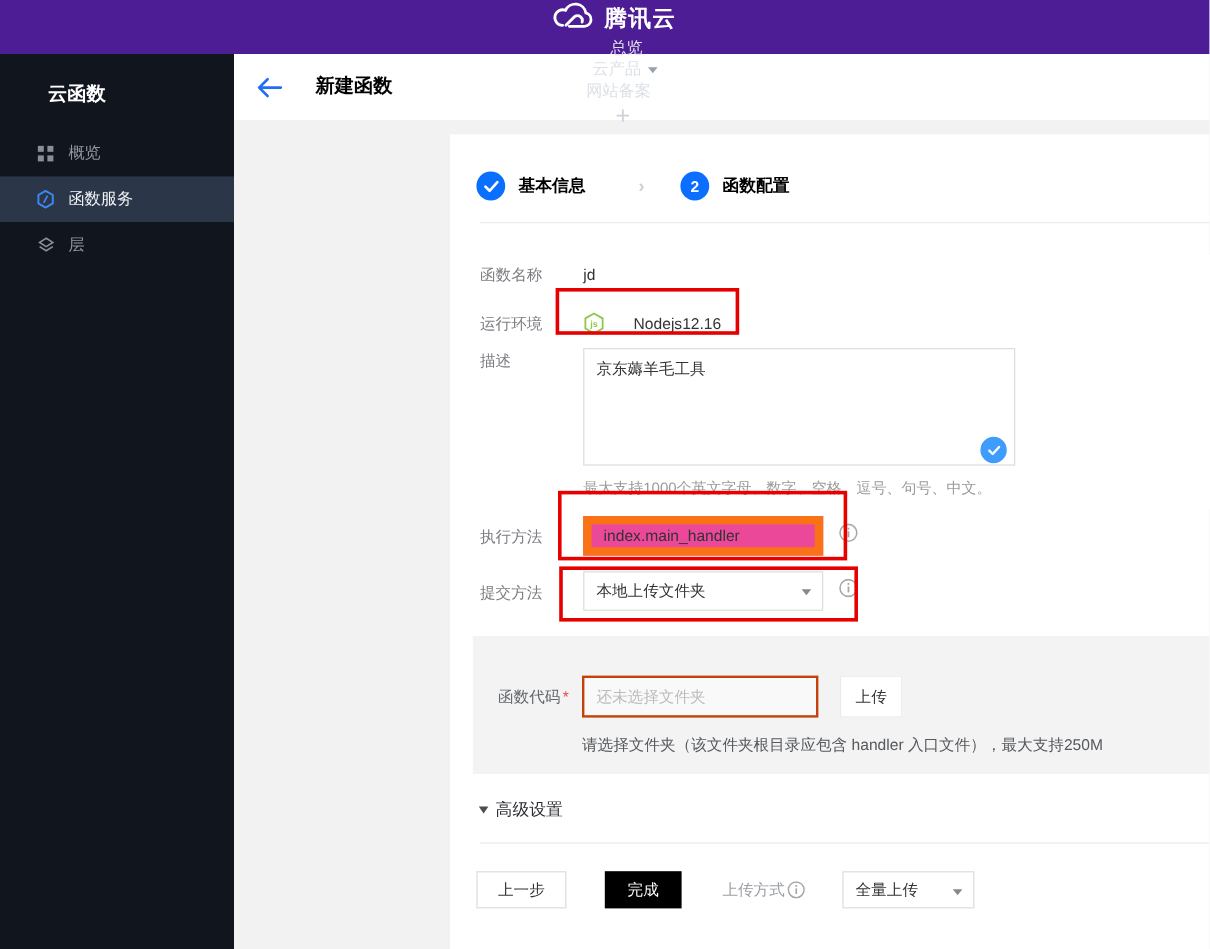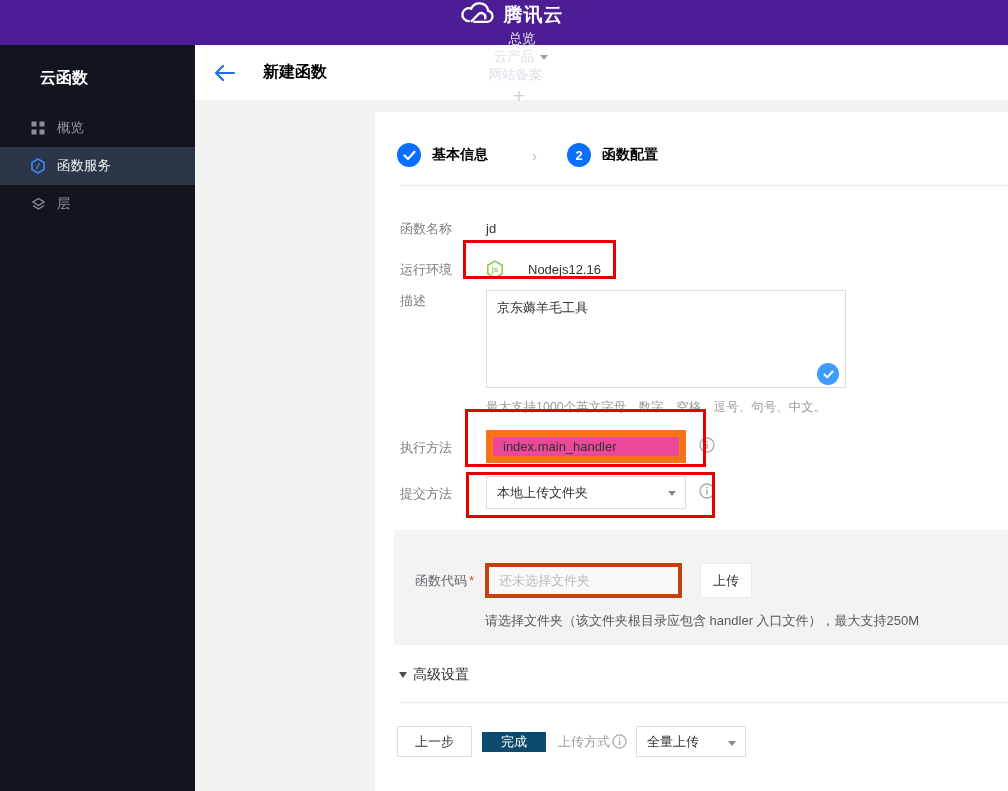--- a/index.html
+++ b/index.html
@@ -60,37 +60,37 @@
   .info-icon { margin-left:13px; flex:0 0 auto; cursor:pointer; }
   .fake-select { position:relative; width:200px; height:33px; border:1px solid #ddd; background:#fff;
     display:flex; align-items:center; padding:0 24px 0 10px; font-size:13px; color:#333; cursor:pointer; }
   .fake-select .caret { position:absolute; right:9px; top:14px; border-left:4.5px solid transparent;
     border-right:4.5px solid transparent; border-top:5.5px solid #888; }
   
   .gray-band { position:absolute; left:19px; right:0; top:418px; height:115px; background:#f3f3f3; }
   .code-row { position:absolute; left:21px; top:33px; display:flex; align-items:center; }
   .code-label { width:70px; font-size:13px; color:#62666c; }
   .req-star { color:#e54545; margin-left:2px; }
-  .code-input { width:197px; height:35px; border:4px solid #c2410c; background:#f9f9f9; padding:0 10px;
+  .code-input { width:197px; height:35px; border:2px solid #c2410c; background:#f9f9f9; padding:0 10px;
     font-size:13px; color:#333; outline:none; font-family:inherit; }
   .code-input::placeholder { color:#bcbcbc; }
   .txt-input::placeholder { color:#bcbcbc; }
   .upload-btn { margin-left:18px; width:52px; height:35px; background:#fff; border:1px solid #eaeaea;
     font-size:13px; color:#333; cursor:pointer; font-family:inherit; }
   .code-hint { position:absolute; left:91px; top:82px; font-size:13px; color:#55585c; white-space:nowrap; }
   
   .advanced { position:absolute; left:24px; top:554px; display:flex; align-items:center; cursor:pointer; }
   .adv-caret { width:0; height:0; border-left:4.5px solid transparent; border-right:4.5px solid transparent;
     border-top:6px solid #4a4d52; margin-right:6px; }
   .adv-label { font-size:14px; color:#2c2e33; }
   
-  .footer-row { position:absolute; left:22px; top:614px; display:flex; align-items:center; }
+  .footer-row { position:absolute; left:22px; top:614px; display:flex; align-items:center;gap:22px; }
   .btn-prev { width:75px; height:31px; background:#fff; border:1px solid #ddd; color:#333;
     font-size:13px; cursor:pointer; font-family:inherit; }
-  .btn-finish { margin-left:10px; width:64px; height:20px; background:#0c4a6e; border:none; color:#fff;
+  .btn-finish { margin-left:10px; width:64px; height:31px; background:#000000; border:none; color:#fff;
     font-size:13px; cursor:pointer; font-family:inherit; }
   .upload-mode-label { margin-left:12px; font-size:13px; color:#9b9ea3; display:flex; align-items:center; }
   .upload-mode-label svg { margin-left:2px; }
   .mode-select { margin-left:9px; width:110px; height:31px; }
   
   .red-box { position:absolute; border:3px solid #e60000; z-index:40; pointer-events:none; }
   .red-runtime { left:463px; top:240px; width:153px; height:39px; }
   .red-handler { left:465px; top:409px; width:241px; height:58px; }
   .red-submit  { left:466px; top:472px; width:249px; height:46px; }
 </style>

